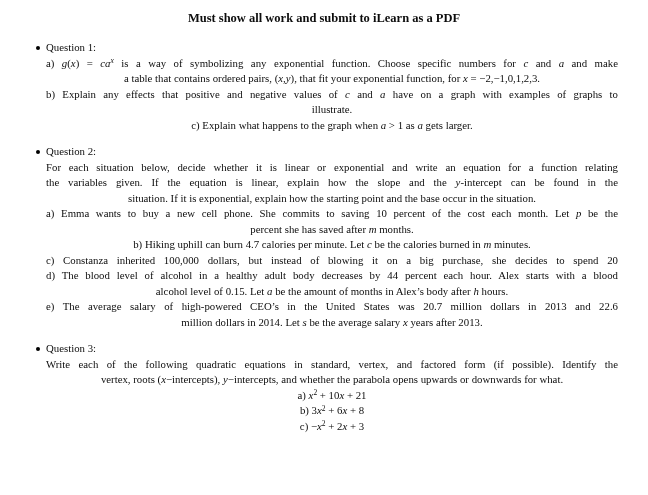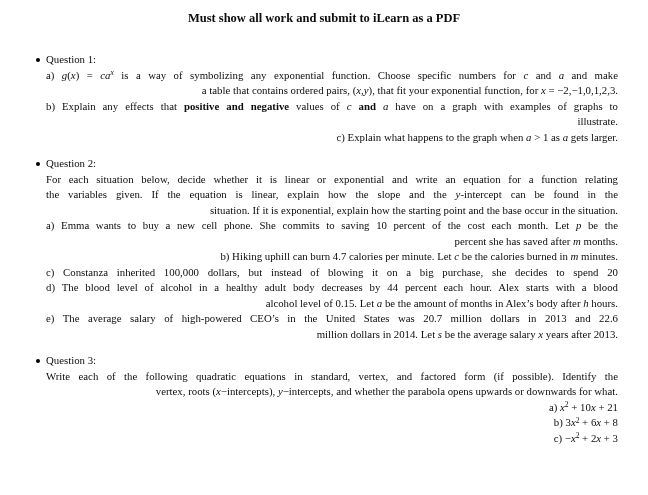--- a/index.html
+++ b/index.html
@@ -11,44 +11,44 @@
     overflow:hidden;
   }
   .page{width:648px;height:392px;position:relative;}
   .doc-title{
     padding-top:11px;
     text-align:center;
     font-weight:bold;
     font-size:12.5px;
     line-height:15px;
   }
-  .qlist{margin-top:26px;}
+  .qlist{margin-top:14px;}
   .q-item{position:relative;margin-bottom:11px;}
   .bullet{
     position:absolute;left:36px;top:6px;
     width:4px;height:4px;border-radius:50%;
     background:#000;
   }
   .q-content{
     margin-left:46px;
     width:572px;
     font-size:10.8px;
   }
   .line{
     line-height:15.5px;
     min-height:15.5px;
-    text-align:right;
+    text-align:center;
     white-space:normal;
   }
   .line.stretch{
     text-align:justify;
     text-align-last:justify;
   }
   .q-heading{line-height:15.5px;font-size:10.8px;}
-  .b{font-weight:bold;}
+  .b{font-weight:normal;}
   .i{font-style:italic;}
   sup{
     font-size:7.5px;
     line-height:0;
     vertical-align:baseline;
     position:relative;
     top:-0.45em;
   }
 </style>
 </head>

